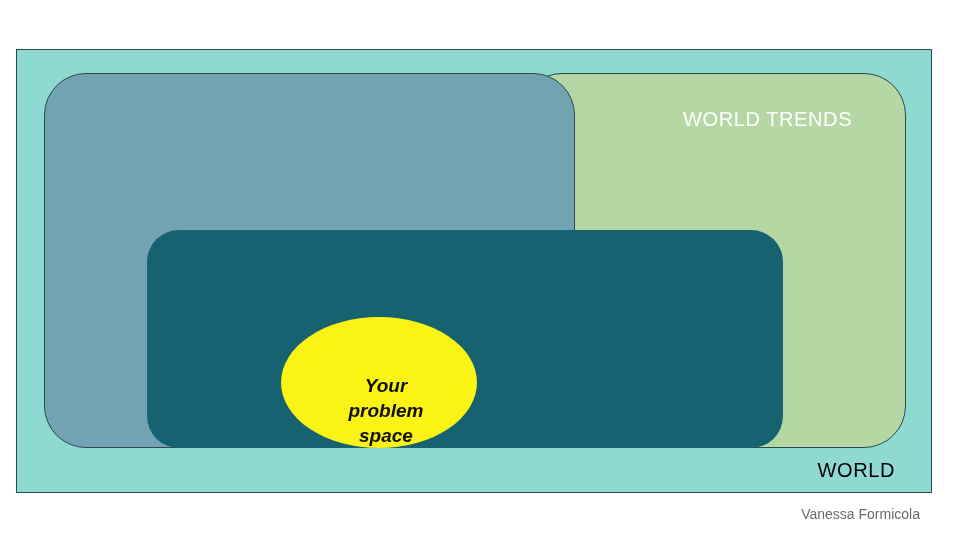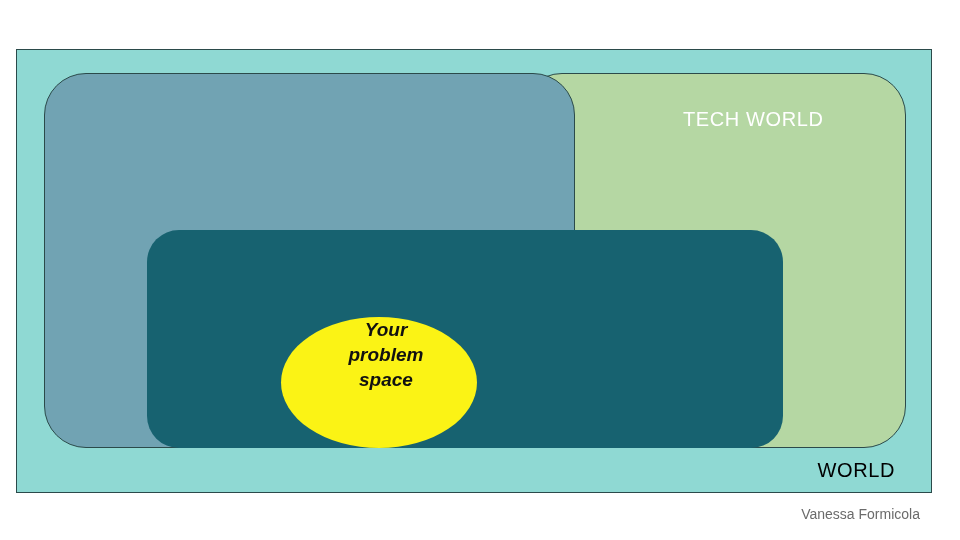--- a/index.html
+++ b/index.html
@@ -114,21 +114,21 @@
   
   .problem-ellipse {
     position: absolute;
     left: 281px;
     top: 317px;
     width: 196px;
     height: 131px;
     background: #FBF315;
     border-radius: 50%;
     display: flex;
-    align-items: flex-start;
+    align-items: flex-end;
     justify-content: center;
   }
   .problem-text {
     color: #111111;
     font-size: 19px;
     font-weight: bold;
     font-style: italic;
     line-height: 1.32;
     text-align: center;
     white-space: pre-line;
@@ -149,21 +149,21 @@
 </head>
 <body>
 
 <div id="canvas">
 
   <div class="world-rect">
     <span class="world-label">WORLD</span>
   </div>
 
   <div class="tech-rect"></div>
-  <span class="tech-label">TECH WORLD</span>
+  <span class="tech-label">WORLD TRENDS</span>
 
   <div class="business-rect"></div>
 
   <div class="organization-rect"></div>
 
   <div class="problem-ellipse">
     <span class="problem-text">Your
 problem
 space</span>
   </div>

